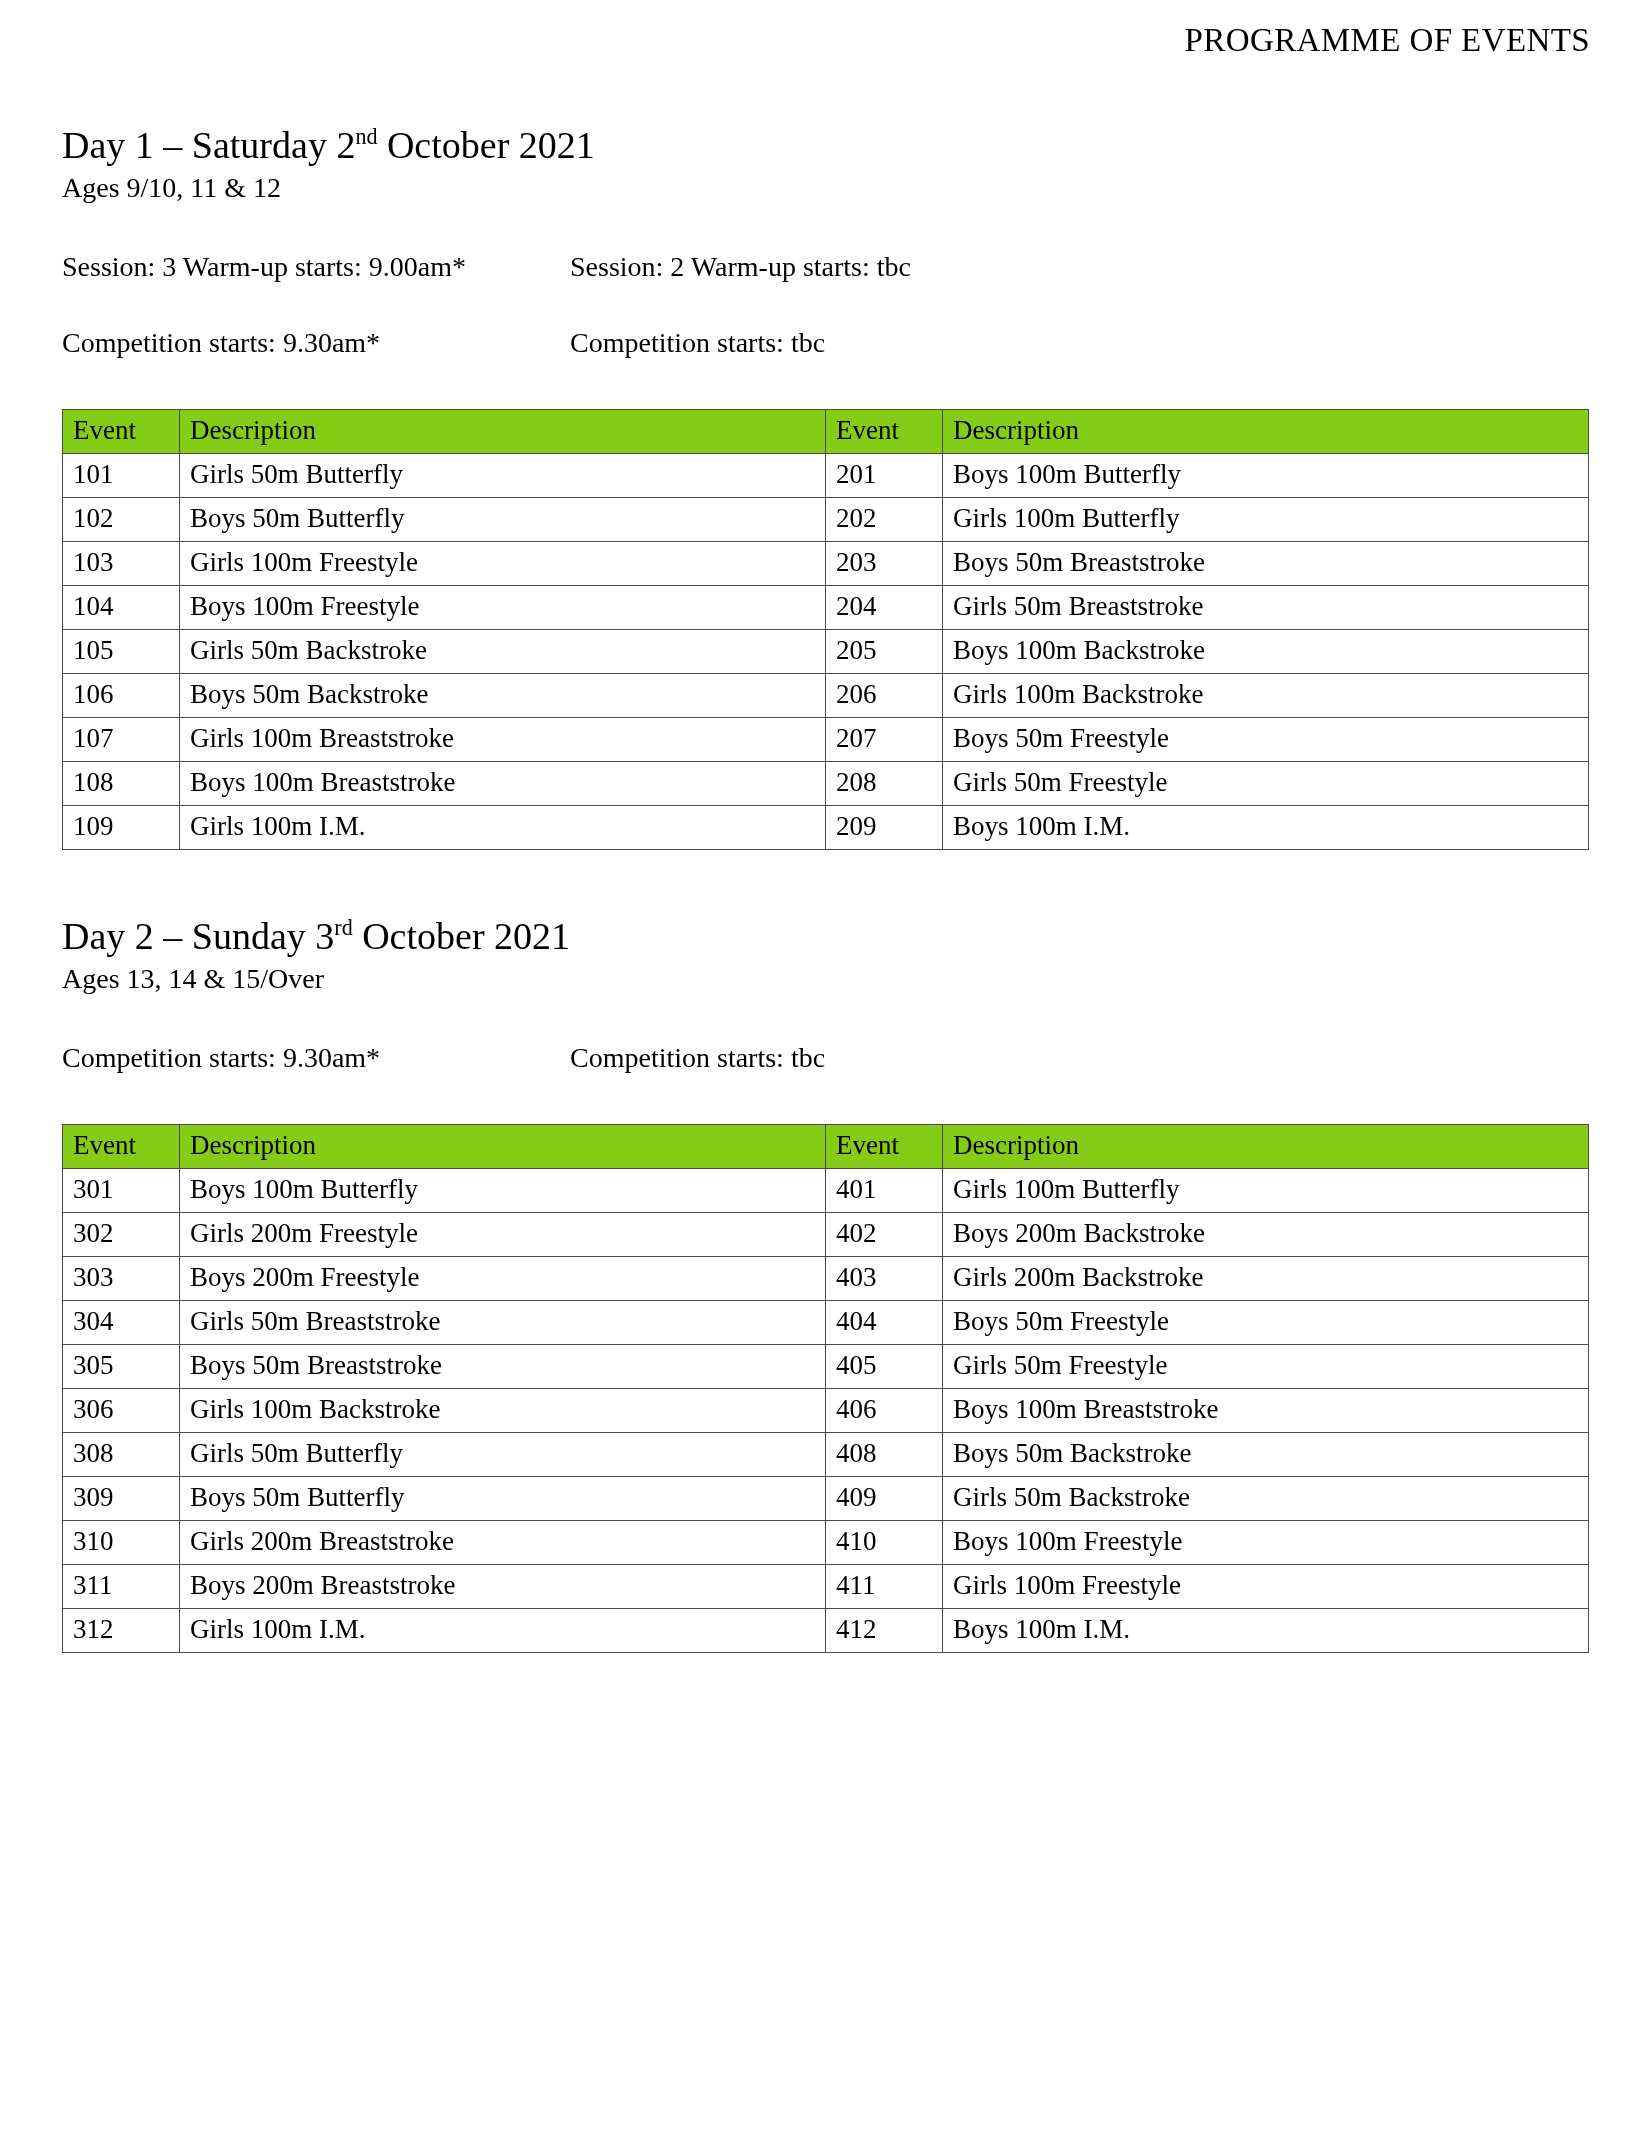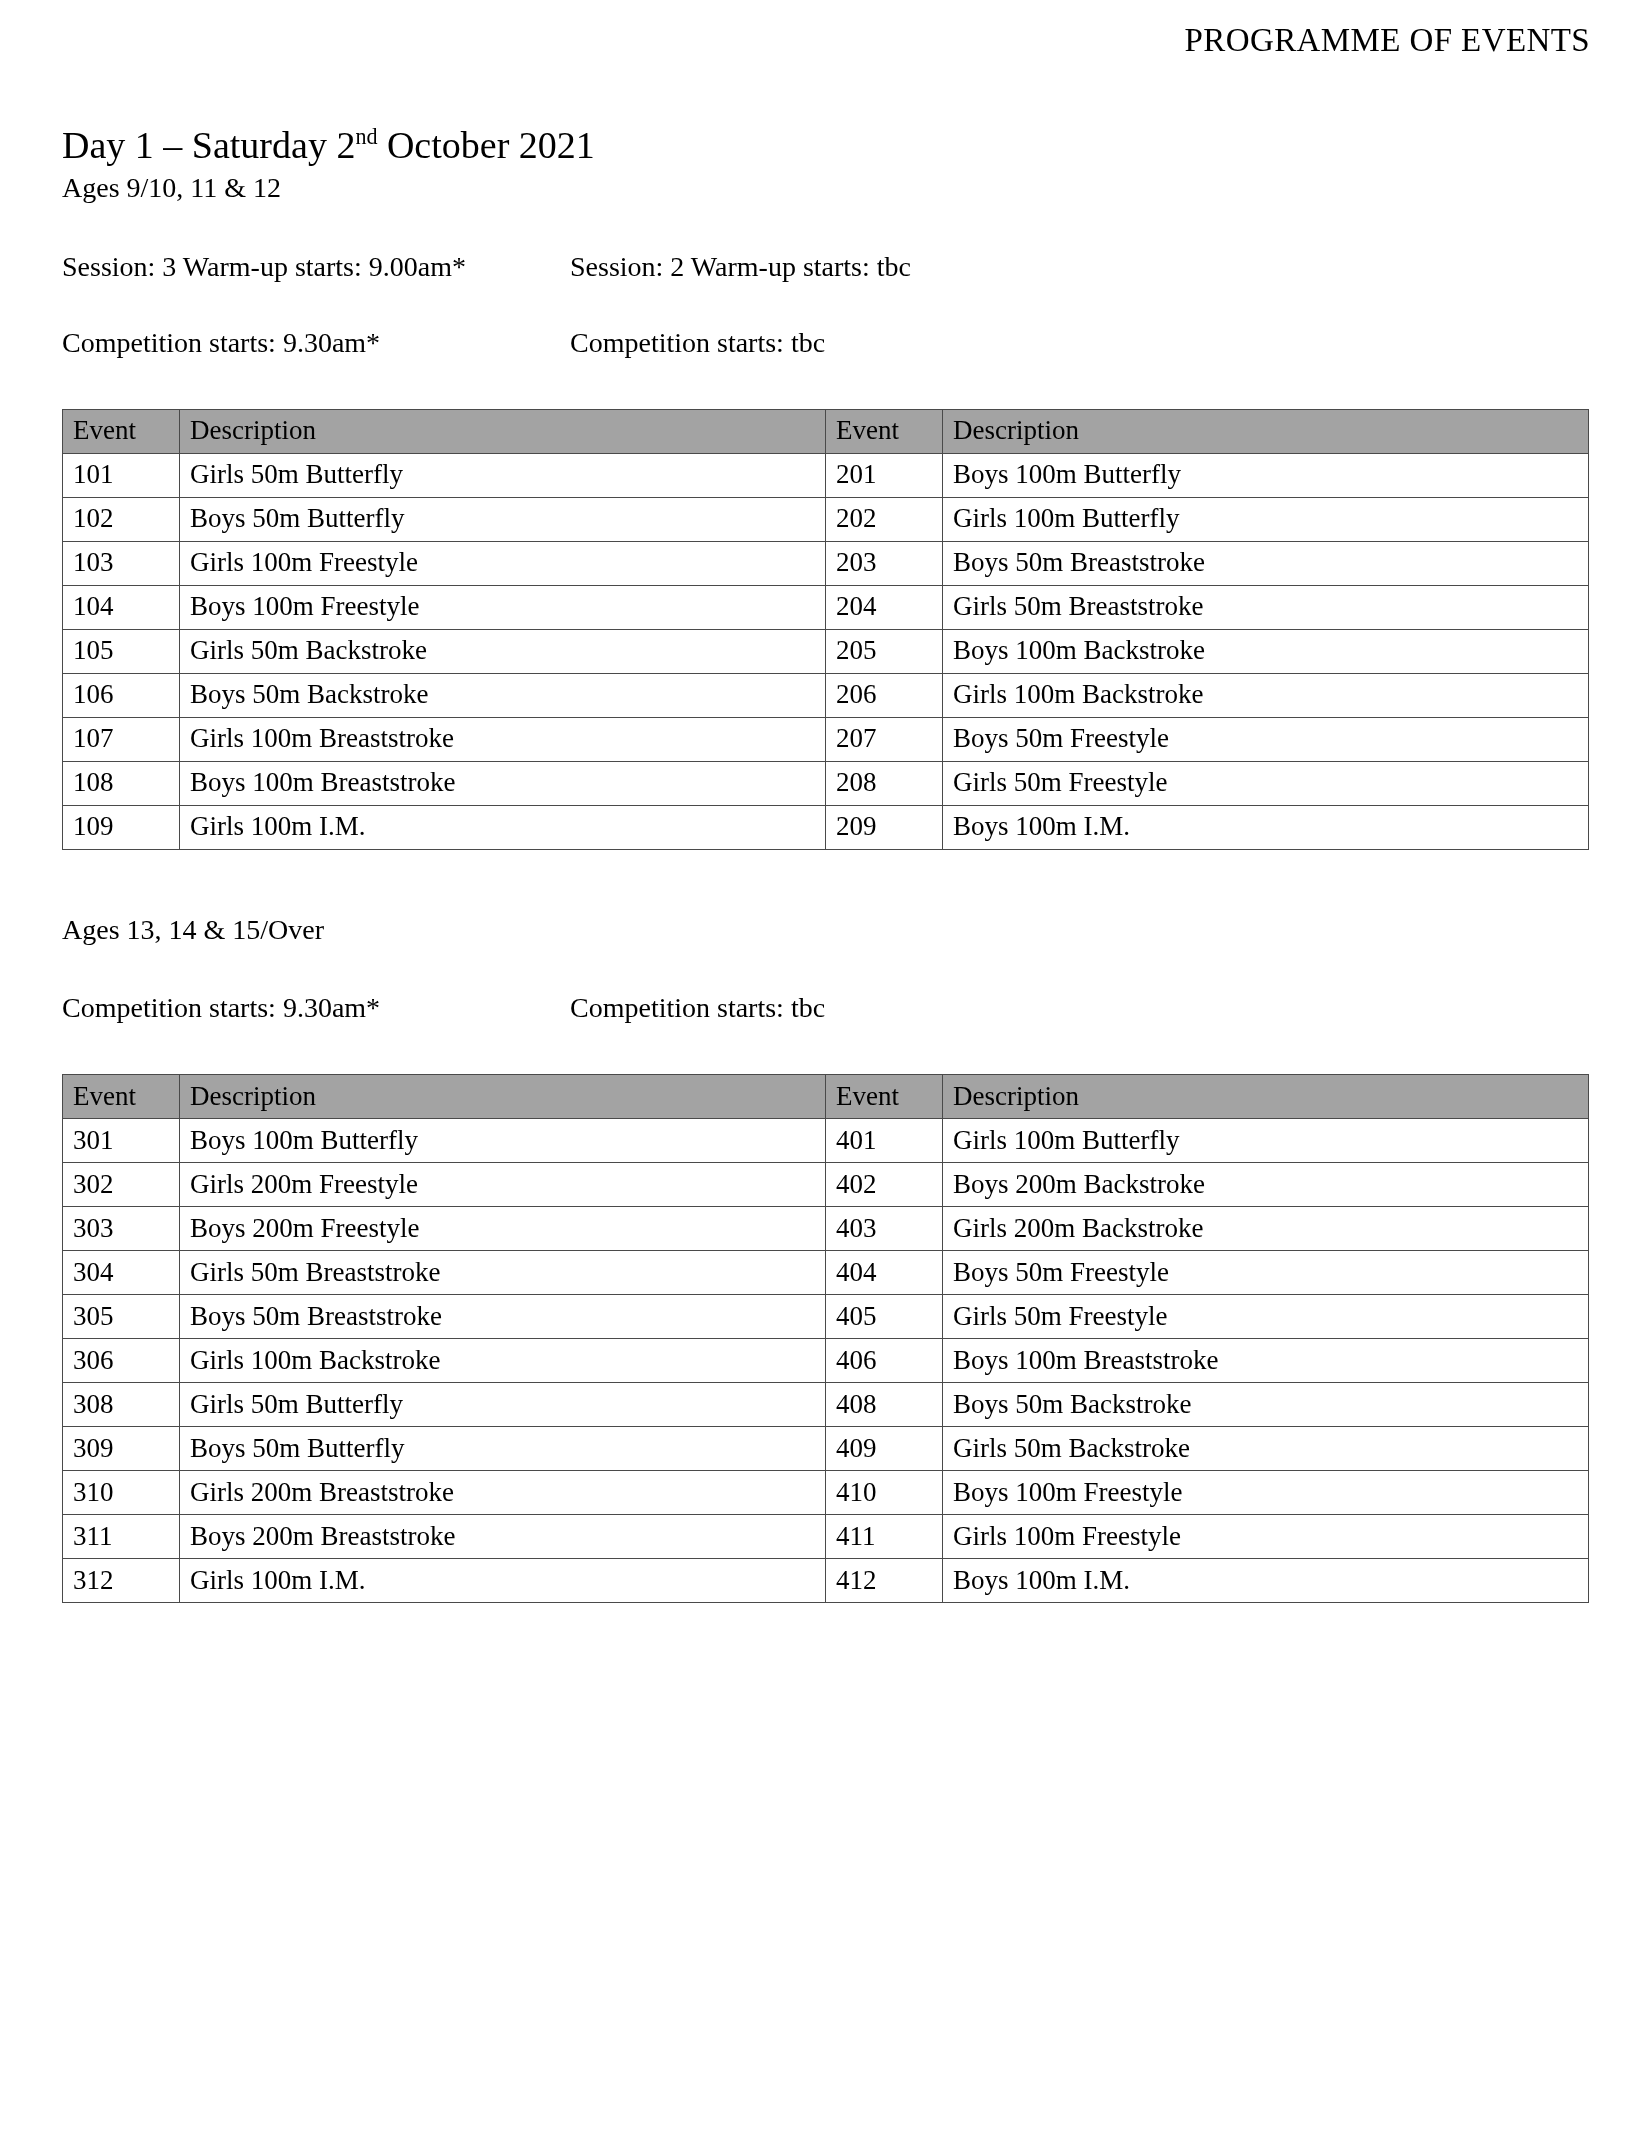--- a/index.html
+++ b/index.html
@@ -95,21 +95,21 @@
     line-height: 1.0;
     padding: 6px 0 7px 10px;
     text-align: left;
     font-weight: 400;
     vertical-align: middle;
     height: 30px;
     overflow: hidden;
     white-space: nowrap;
   }
   table.events thead th {
-    background: #a3a3a3;
+    background: #84cc16;
     font-weight: 400;
   }
   col.c-event { width: 117px; }
   col.c-desc  { width: 646px; }
 </style>
 </head>
 <body>
 
 <div class="page">
 
@@ -198,20 +198,21 @@
       <tr>
         <td>109</td>
         <td>Girls 100m I.M.</td>
         <td>209</td>
         <td>Boys 100m I.M.</td>
       </tr>
     </tbody>
   </table>
 
   <div class="day-block">
+    <div class="day-line"><span>Day 2 – Sunday 3</span><sup class="ord">rd</sup><span> October 2021</span></div>
     <div class="ages-line">Ages 13, 14 &amp; 15/Over</div>
   </div>
 
   <div class="session-rows">
     <div class="session-line">
       <span class="col-a">Competition starts: 9.30am*</span>
       <span class="col-b sess-b-4">Competition starts: tbc</span>
     </div>
   </div>
 

